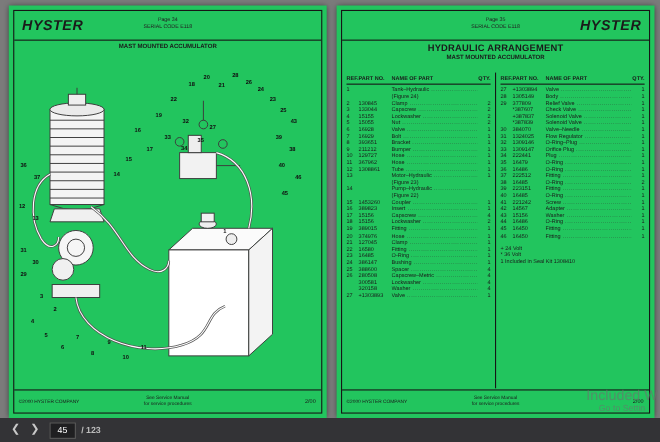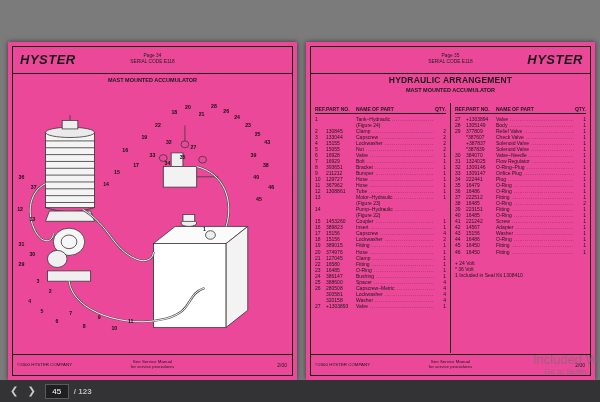--- a/index.html
+++ b/index.html
@@ -1,18 +1,18 @@
 <!DOCTYPE html>
 <html><head>
 <meta charset="utf-8">
 <style>
   html,body{margin:0;padding:0;}
   body{width:600px;height:402px;overflow:hidden;position:relative;background:#7b7b7b;
        font-family:"Liberation Sans",sans-serif;color:#1a1a1a;}
-  .page{position:absolute;top:5px;bottom:22px;background:#ec4899;box-shadow:0 0 5px rgba(0,0,0,.55);margin-top:37px;}
+  .page{position:absolute;top:5px;bottom:22px;background:#22c55e;box-shadow:0 0 5px rgba(0,0,0,.55);}
   .page-left{left:8px;width:289px;}
   .page-right{left:306px;width:289px;}
   .frame{position:absolute;left:4px;right:4px;top:4px;bottom:4px;border:1px solid #161616;}
   
   .hdr{position:absolute;left:0;right:0;top:0;height:26px;border-bottom:1px solid #161616;}
   .logo{position:absolute;top:5px;font-size:13px;font-weight:900;font-style:italic;letter-spacing:.5px;}
   .logo-l{left:7px;} .logo-r{right:7px;}
   .hdr-center{position:absolute;left:50%;transform:translateX(-50%);top:6px;text-align:center;
               font-size:4.8px;line-height:6px;color:#222;}
   

